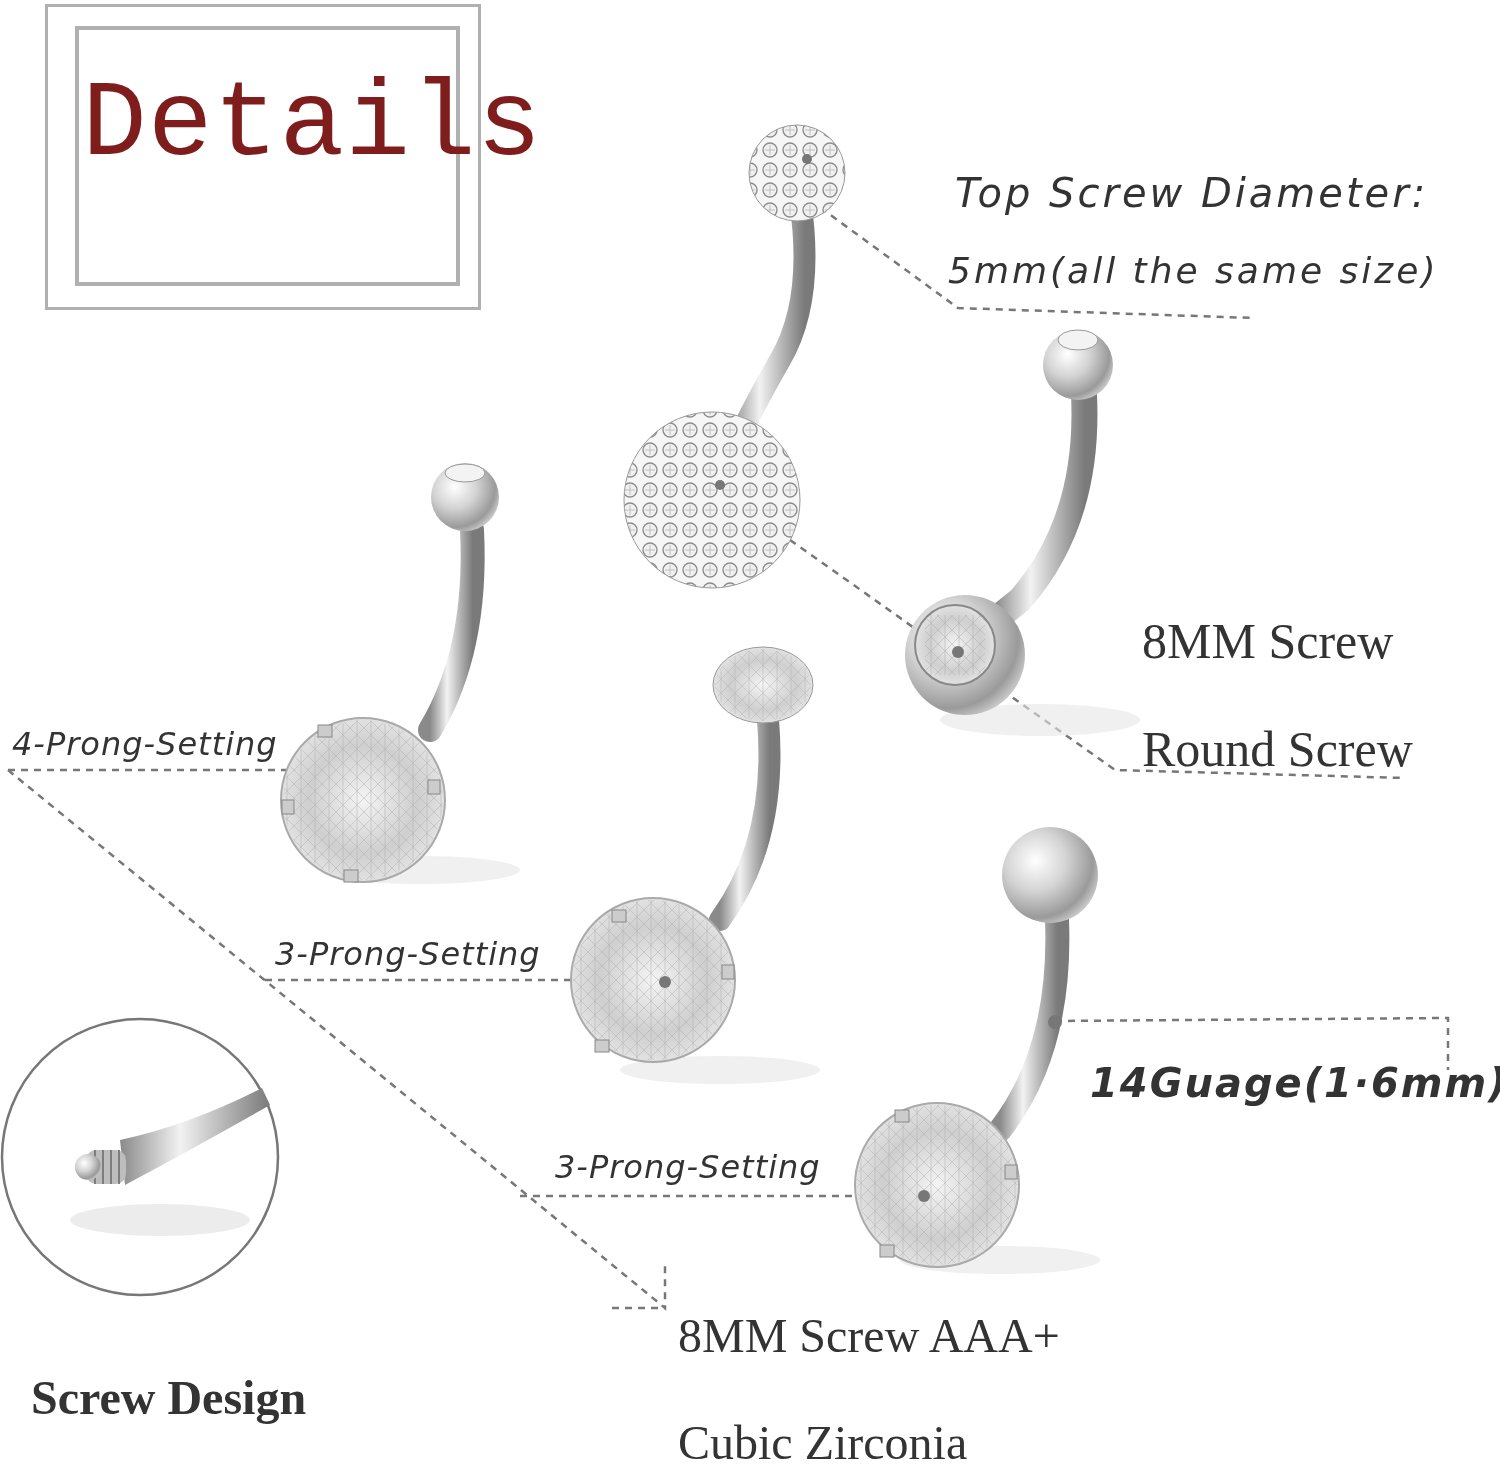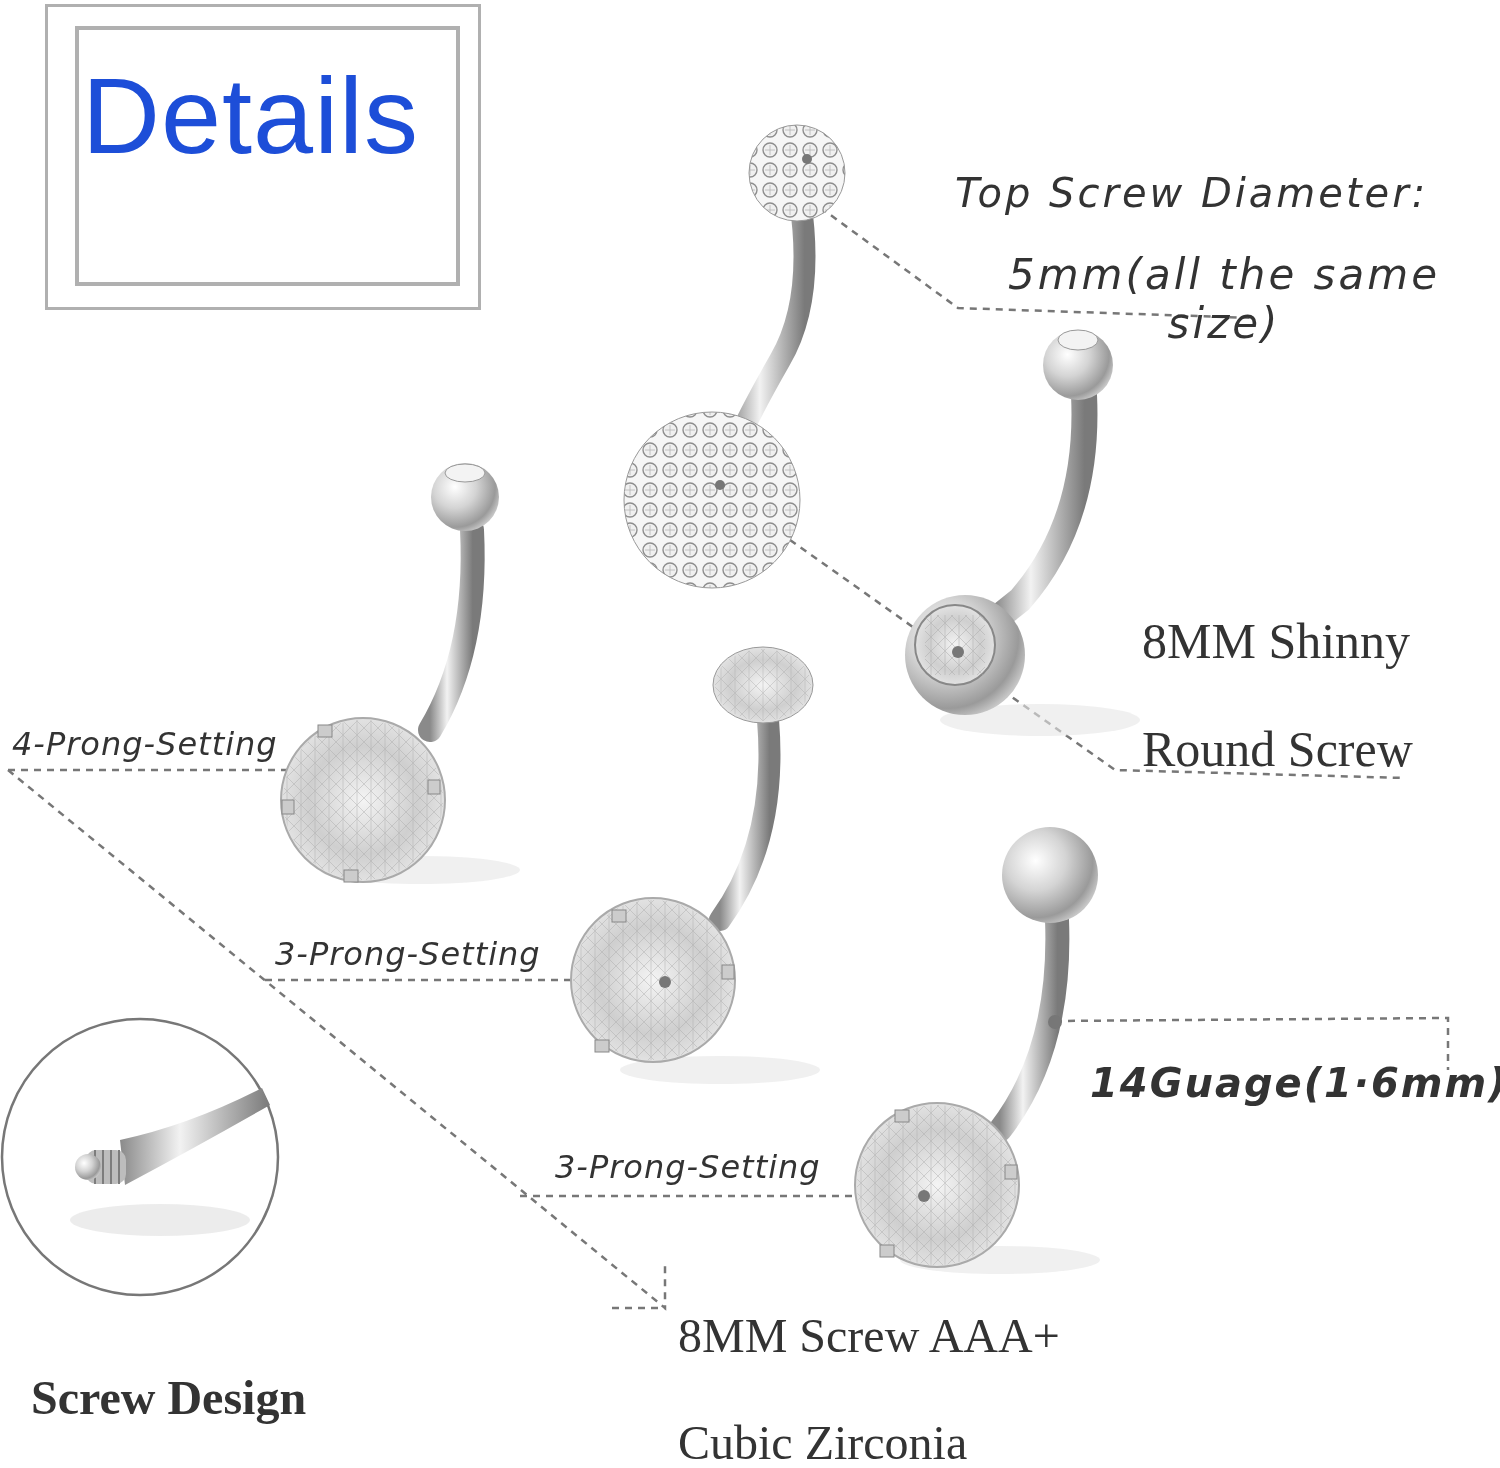--- a/index.html
+++ b/index.html
@@ -1,20 +1,20 @@
 <!DOCTYPE html>
 <html><head>
   <meta charset="utf-8">
   <style>
     html, body { margin:0; padding:0; background:#ffffff; }
     body { width:1500px; height:1468px; position:relative; overflow:hidden; font-family:"Liberation Serif", serif; color:#333333; }
     .abs { position:absolute; }
     .frame-outer { left:45px; top:4px; width:436px; height:306px; border:3px solid #b0b0b0; box-sizing:border-box; }
     .frame-inner { left:75px; top:26px; width:385px; height:260px; border:4px solid #b0b0b0; box-sizing:border-box; }
-    .title { left:82px; top:62px; font-size:108px; font-family:Liberation Sans, sans-serif; color:#1d4ed8; letter-spacing:1px; line-height:1; }
+    .title { left:82px; top:71px; font-size:108px; font-family:Liberation Mono, monospace; color:#7f1d1d; letter-spacing:1px; line-height:1; }
     .hand { font-family:"DejaVu Sans", sans-serif; font-style:italic; color:#333; }
     .serif { font-family:"Liberation Serif", serif; color:#333; }
     svg.overlay { position:absolute; left:0; top:0; }
   </style>
 </head>
 <body>
 
 <div class="abs frame-outer"></div>
 <div class="abs frame-inner"></div>
 <div class="abs title">Details</div>
@@ -122,23 +122,23 @@
     <circle cx="937" cy="1185" r="82" fill="url(#gem)" stroke="#aaa" stroke-width="2"></circle>
     <circle cx="937" cy="1185" r="80" fill="url(#facets)" opacity="0.55"></circle>
     <rect x="895" y="1110" width="14" height="12" fill="#ccc" stroke="#888"></rect>
     <rect x="1005" y="1165" width="12" height="14" fill="#ccc" stroke="#888"></rect>
     <rect x="880" y="1245" width="14" height="12" fill="#ccc" stroke="#888"></rect>
     <circle cx="924" cy="1196" r="6" fill="#777"></circle>
   </g>
 </svg>
 
 <div class="abs hand" style="left:955px;top:170px;font-size:40px;letter-spacing:3px;">Top Screw Diameter:</div>
-<div class="abs hand" style="left:948px;top:250px;font-size:42px;letter-spacing:3px;text-align:center;">5mm(all the same size)</div>
+<div class="abs hand" style="left:948px;top:250px;font-size:36px;letter-spacing:3px;text-align:center;">5mm(all the same size)</div>
 
-<div class="abs serif" style="left:1142px;top:612px;font-size:50px;">8MM Shinny</div>
+<div class="abs serif" style="left:1142px;top:612px;font-size:50px;">8MM Screw</div>
 <div class="abs serif" style="left:1142px;top:720px;font-size:50px;">Round Screw</div>
 
 <div class="abs hand" style="left:12px;top:725px;font-size:32px;letter-spacing:1px;">4-Prong-Setting</div>
 <div class="abs hand" style="left:275px;top:935px;font-size:32px;letter-spacing:1px;">3-Prong-Setting</div>
 <div class="abs hand" style="left:555px;top:1148px;font-size:32px;letter-spacing:1px;">3-Prong-Setting</div>
 
 <div class="abs hand" style="left:1090px;top:1060px;font-size:40px;letter-spacing:2px;font-weight:bold;">14Guage(1·6mm)</div>
 
 <div class="abs serif" style="left:678px;top:1308px;font-size:48px;">8MM Screw AAA+</div>
 <div class="abs serif" style="left:678px;top:1415px;font-size:48px;">Cubic Zirconia</div>

